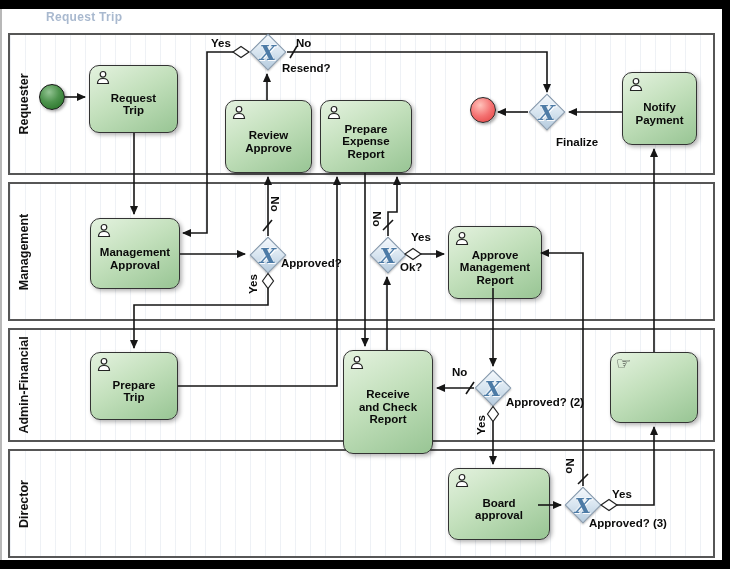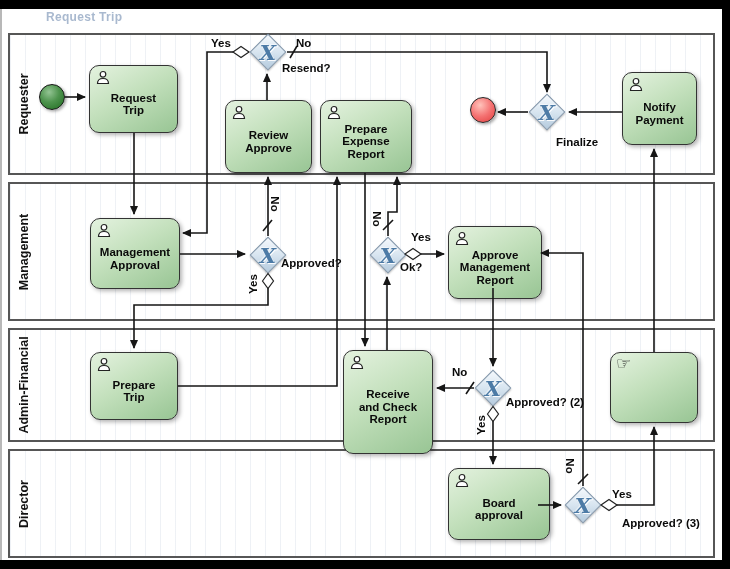--- a/index.html
+++ b/index.html
@@ -225,21 +225,21 @@
   </div>
   <div class="gateway" style="left:564px;top:486px;">
     <div class="diamond"></div>
     <div class="x-mark">X</div>
   </div>
 
   <div class="flow-label" style="left:282px;top:62px;">Resend?</div>
   <div class="flow-label" style="left:281px;top:257px;">Approved?</div>
   <div class="flow-label" style="left:400px;top:261px;">Ok?</div>
   <div class="flow-label" style="left:506px;top:396px;">Approved? (2)</div>
-  <div class="flow-label" style="left:589px;top:517px;margin-left:33px;">Approved? (3)</div>
+  <div class="flow-label" style="left:589px;top:517px;">Approved? (3)</div>
   <div class="flow-label" style="left:556px;top:136px;">Finalize</div>
 
   <div class="flow-label" style="left:211px;top:37px;">Yes</div>
   <div class="flow-label" style="left:296px;top:37px;">No</div>
   <div class="vbox rot-cw" style="left:264px;top:193px;">
       <span>No</span>
     </div>
   <div class="vbox rot-ccw" style="left:242px;top:273px;">
       <span>Yes</span>
     </div>

